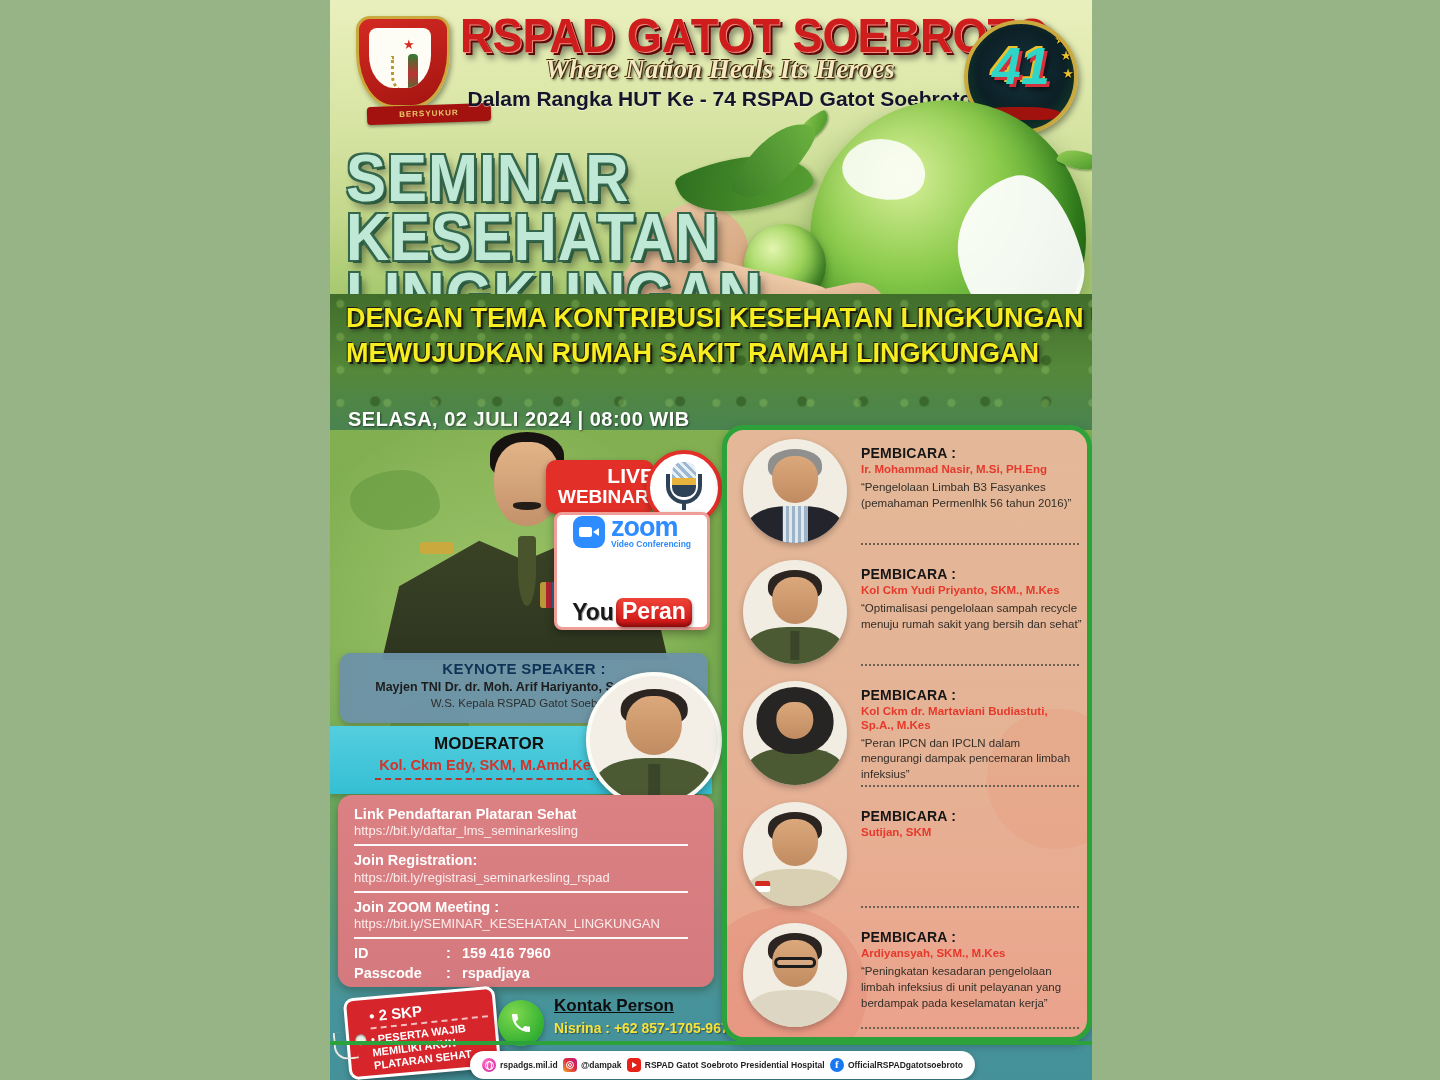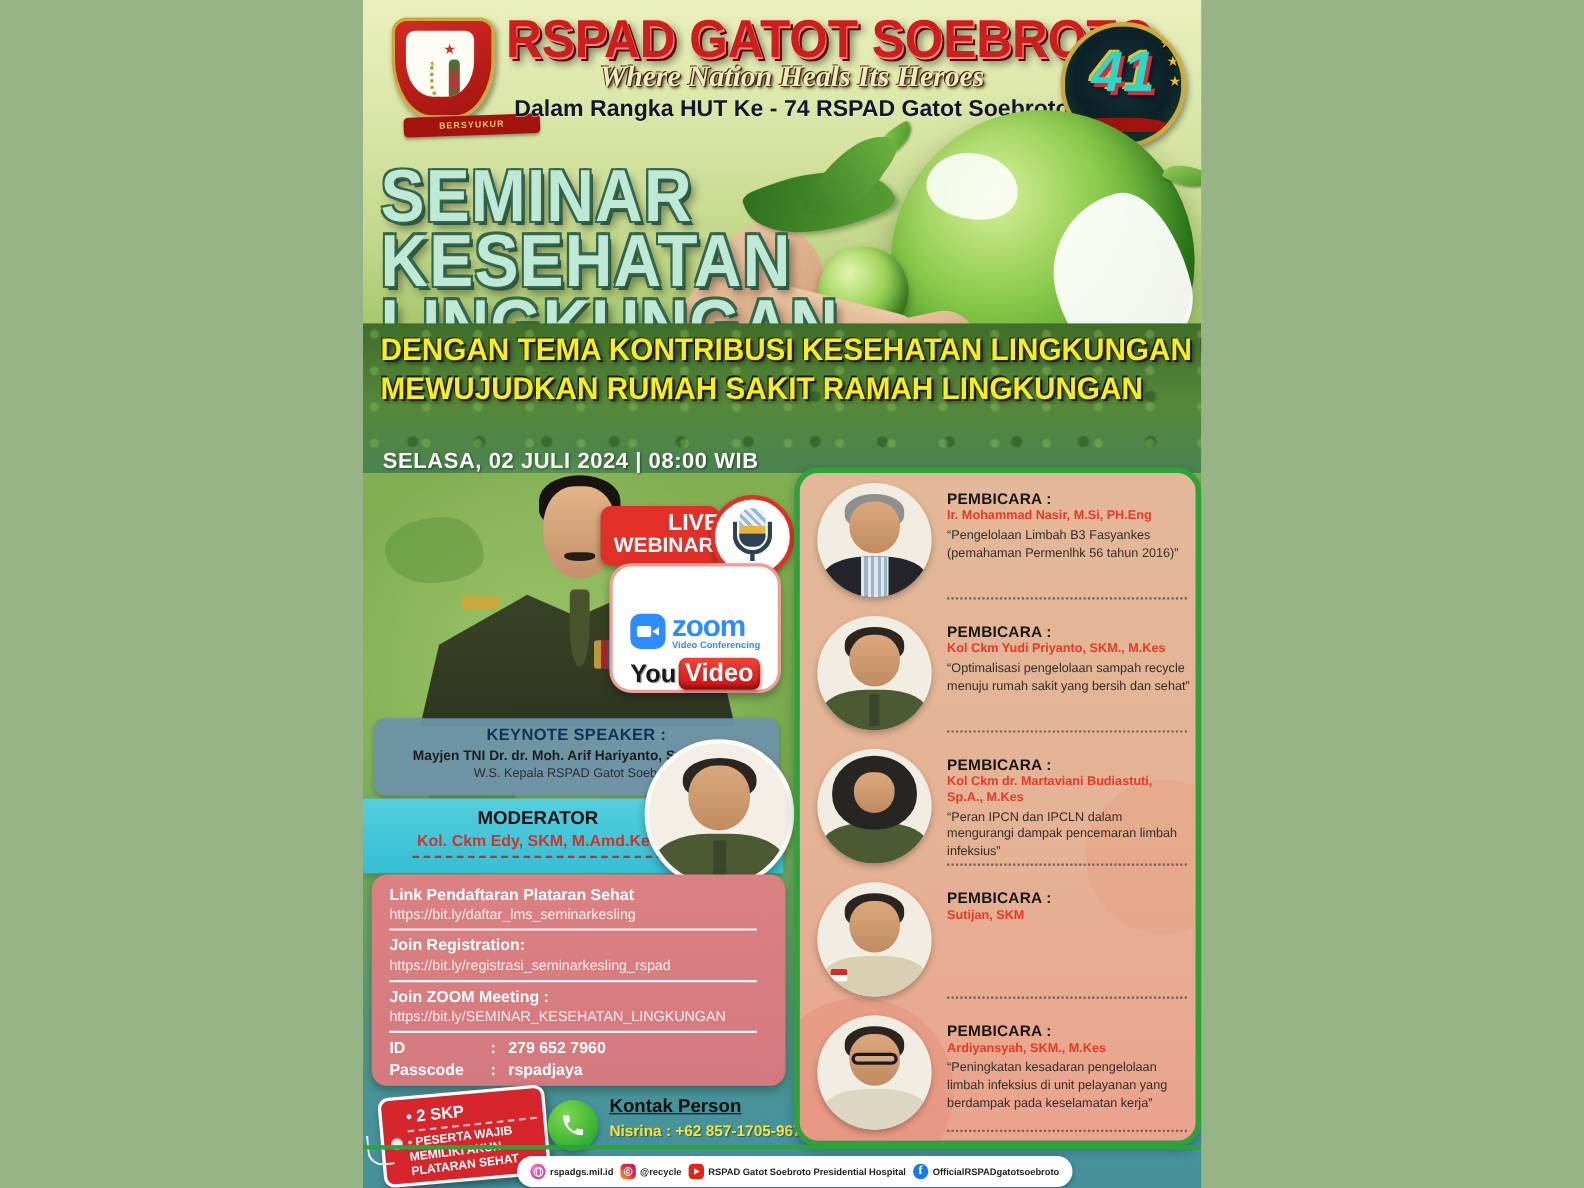--- a/index.html
+++ b/index.html
@@ -169,22 +169,22 @@
     background:#fff;border:4px solid #e23028;box-shadow:0 3px 6px rgba(0,0,0,.35);}
   .mic-top{position:absolute;left:22px;top:8px;width:24px;height:16px;border-radius:10px 10px 0 0;
     background:repeating-linear-gradient(45deg,#9db9d2 0 3px,#e8f0f7 3px 6px);}
   .mic-band{position:absolute;left:22px;top:24px;width:24px;height:7px;background:#e8b33c;}
   .mic-bot{position:absolute;left:22px;top:31px;width:24px;height:12px;border-radius:0 0 10px 10px;
     background:#2e4257;}
   .mic-arc{position:absolute;left:16px;top:20px;width:36px;height:30px;border:4px solid #2e4257;
     border-top:none;border-radius:0 0 20px 20px;box-sizing:border-box;}
   .mic-stem{position:absolute;left:32px;top:48px;width:4px;height:8px;background:#2e4257;}
   .media-panel{position:absolute;left:224px;top:512px;width:150px;height:112px;background:#fff;
-    border:3px solid #ef9d97;border-radius:20px;box-shadow:0 4px 8px rgba(0,0,0,.3);
-    display:flex;flex-direction:column;align-items:center;justify-content:flex-end;gap:7px;}
+    border:3px solid #ef9d97;border-radius:8px;box-shadow:0 4px 8px rgba(0,0,0,.3);
+    display:flex;flex-direction:column;align-items:center;justify-content:space-between;gap:7px;}
   .zoom-row{display:flex;align-items:center;gap:6px;}
   .zoom-cam{width:32px;height:32px;border-radius:9px;background:#2d8cff;position:relative;flex:0 0 auto;}
   .zoom-cam::before{content:"";position:absolute;left:6px;top:11px;width:13px;height:10px;
     background:#fff;border-radius:2px;}
   .zoom-cam::after{content:"";position:absolute;left:20px;top:12px;width:0;height:0;
     border-right:6px solid #fff;border-top:4px solid transparent;border-bottom:4px solid transparent;}
   .zoom-word{font-size:27px;font-weight:800;color:#2d8cff;line-height:.9;letter-spacing:-1px;}
   .zoom-sub{font-size:8.5px;font-weight:bold;color:#2d8cff;}
   .yt-row{display:flex;align-items:center;gap:2px;}
   .yt-you{font-size:23px;font-weight:800;color:#181818;text-shadow:1px 1px 0 #aaa;}
@@ -343,21 +343,21 @@
   <div class="media-panel">
     <div class="zoom-row">
       <div class="zoom-cam"></div>
       <div>
         <div class="zoom-word">zoom</div>
         <div class="zoom-sub">Video Conferencing</div>
       </div>
     </div>
     <div class="yt-row">
       <span class="yt-you">You</span>
-      <span class="yt-tube">Video</span>
+      <span class="yt-tube">Peran</span>
     </div>
   </div>
 
   <div class="keynote-band">
     <div class="keynote-label">KEYNOTE SPEAKER :</div>
     <div class="keynote-name">Mayjen TNI Dr. dr. Moh. Arif Hariyanto, Sp.B., FICS</div>
     <div class="keynote-title">W.S. Kepala RSPAD Gatot Soebroto</div>
   </div>
   <div class="mod-band">
     <div class="mod-label">MODERATOR</div>
@@ -388,21 +388,21 @@
 
       <div>
         <div class="link-label">Join ZOOM Meeting :</div>
         <div class="link-url">https://bit.ly/SEMINAR_KESEHATAN_LINGKUNGAN</div>
         <div class="link-sep"></div>
       </div>
 
     <div class="idrow">
       <span class="lab">ID</span>
       <span class="col">:</span>
-      <span>279 652 7960</span>
+      <span>159 416 7960</span>
     </div>
     <div class="idrow">
       <span class="lab">Passcode</span>
       <span class="col">:</span>
       <span>rspadjaya</span>
     </div>
   </div>
 
   <div class="skp-tag">
     <div class="skp-string"></div>
@@ -508,21 +508,21 @@
   <div class="green-line"></div>
   <div class="footer-bar">
 
       <div class="ft-item">
         <div class="ft-ic v-website"></div>
         <div class="ft-label">rspadgs.mil.id</div>
       </div>
 
       <div class="ft-item">
         <div class="ft-ic v-instagram"></div>
-        <div class="ft-label">@recycle</div>
+        <div class="ft-label">@dampak</div>
       </div>
 
       <div class="ft-item">
         <div class="ft-ic v-youtube"></div>
         <div class="ft-label">RSPAD Gatot Soebroto Presidential Hospital</div>
       </div>
 
       <div class="ft-item">
         <div class="ft-ic v-facebook"></div>
         <div class="ft-label">OfficialRSPADgatotsoebroto</div>

